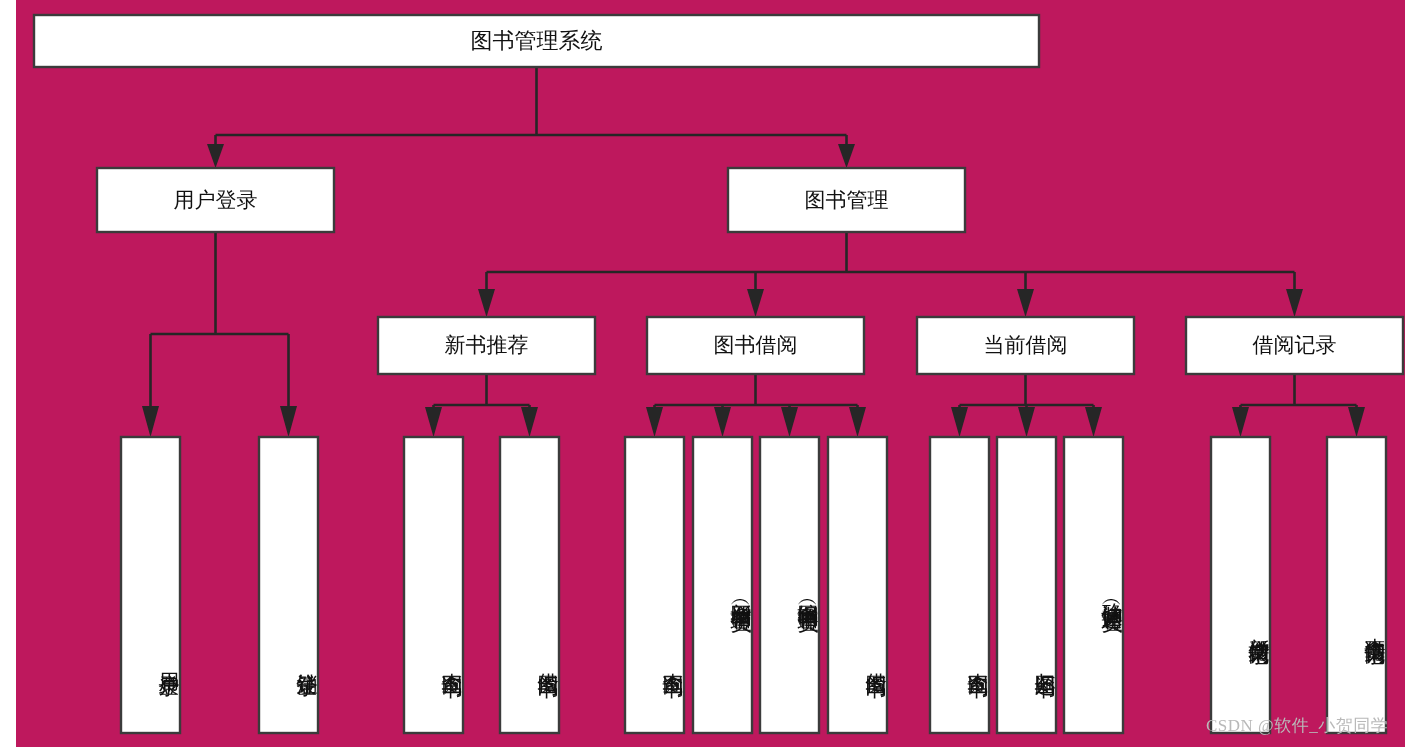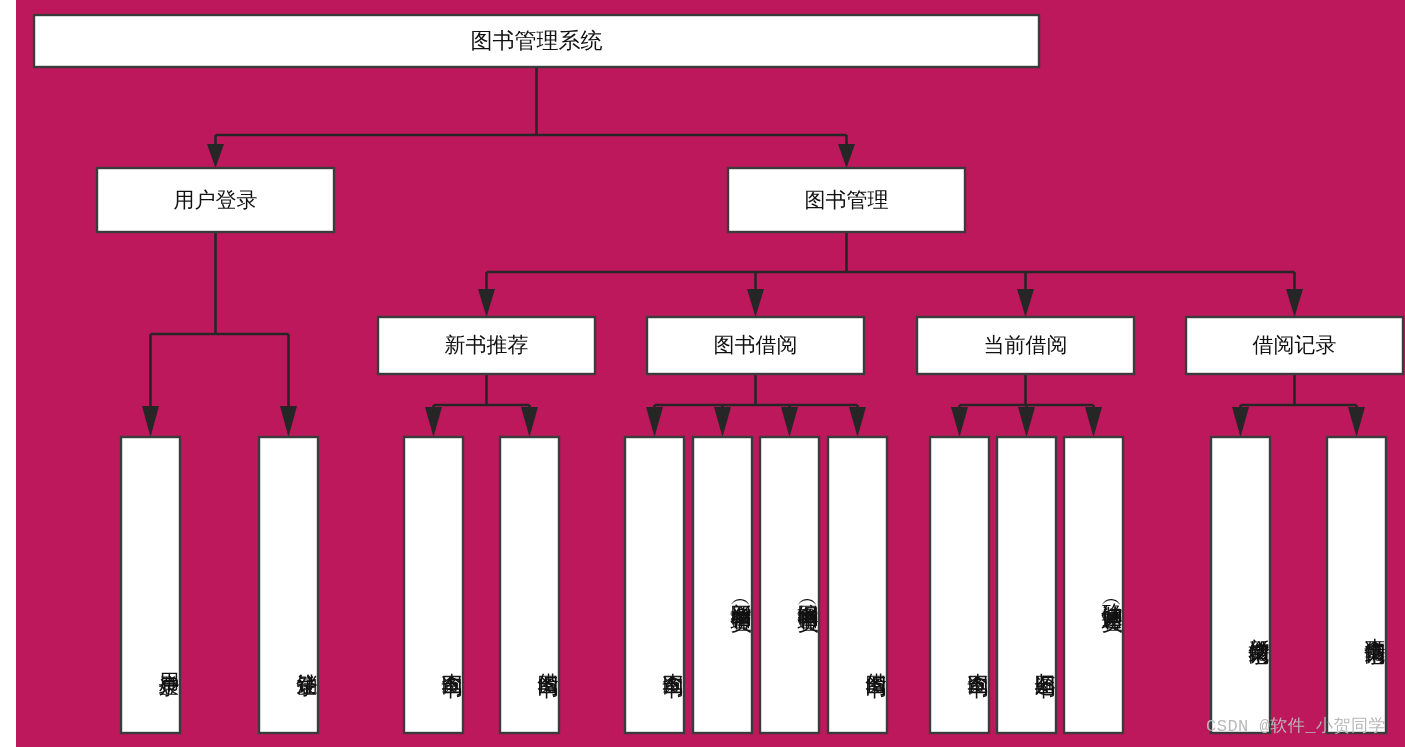--- a/index.html
+++ b/index.html
@@ -67,21 +67,21 @@
     font-family: "Liberation Sans", "DejaVu Sans", sans-serif;
     font-size: 21px;
     line-height: 1.02;
     color: #111111;
     letter-spacing: 1.5px;
     white-space: nowrap;
     pointer-events: none;
   }
   .watermark {
     position: absolute;
-    font-family: Liberation Mono, monospace;
+    font-family: Liberation Serif, serif;
     font-size: 17px;
     color: #b9b9b9;
     white-space: nowrap;
     letter-spacing: 0.5px;
   }
 </style>
 </head>
 <body>
 
 <div id="diagram-root">

